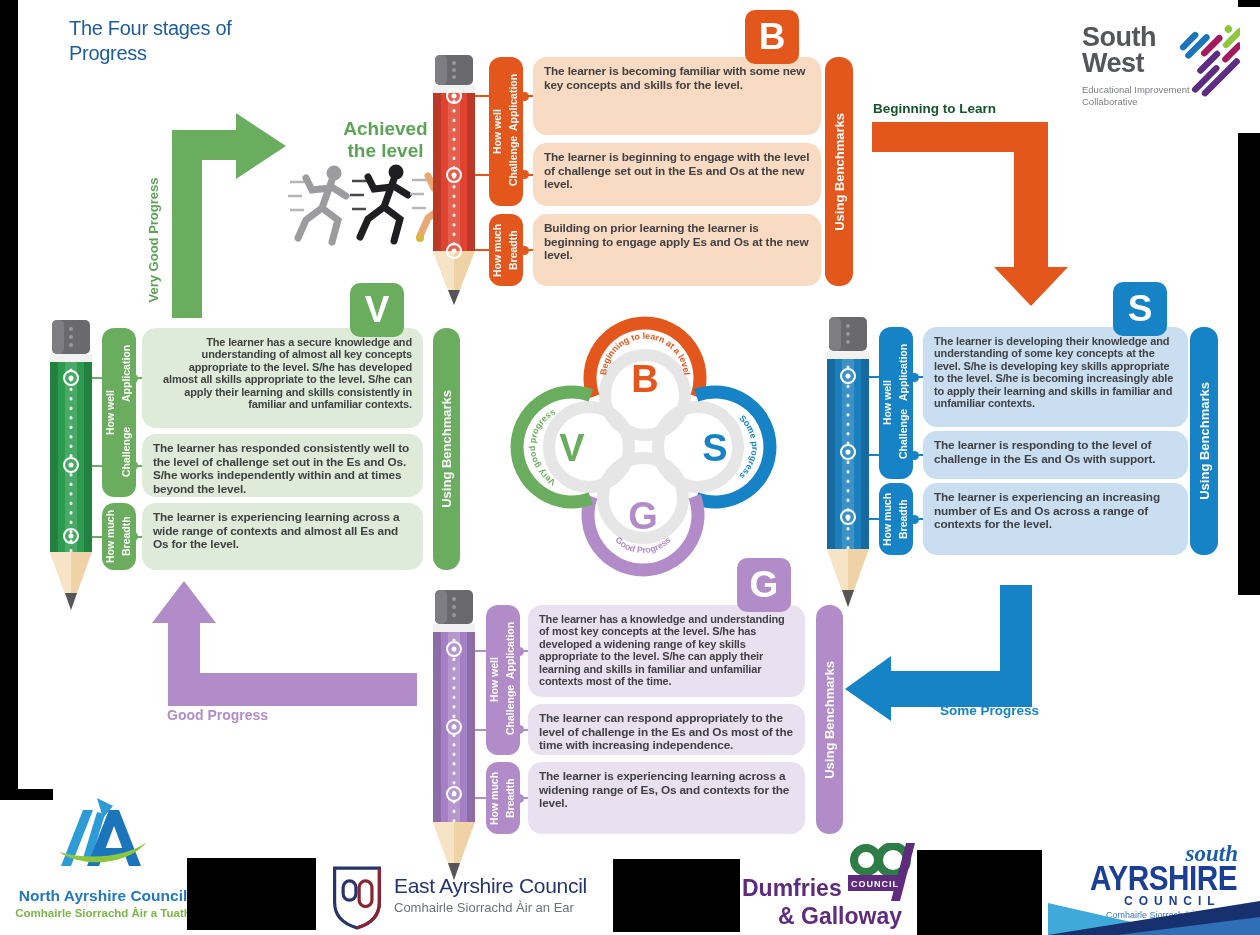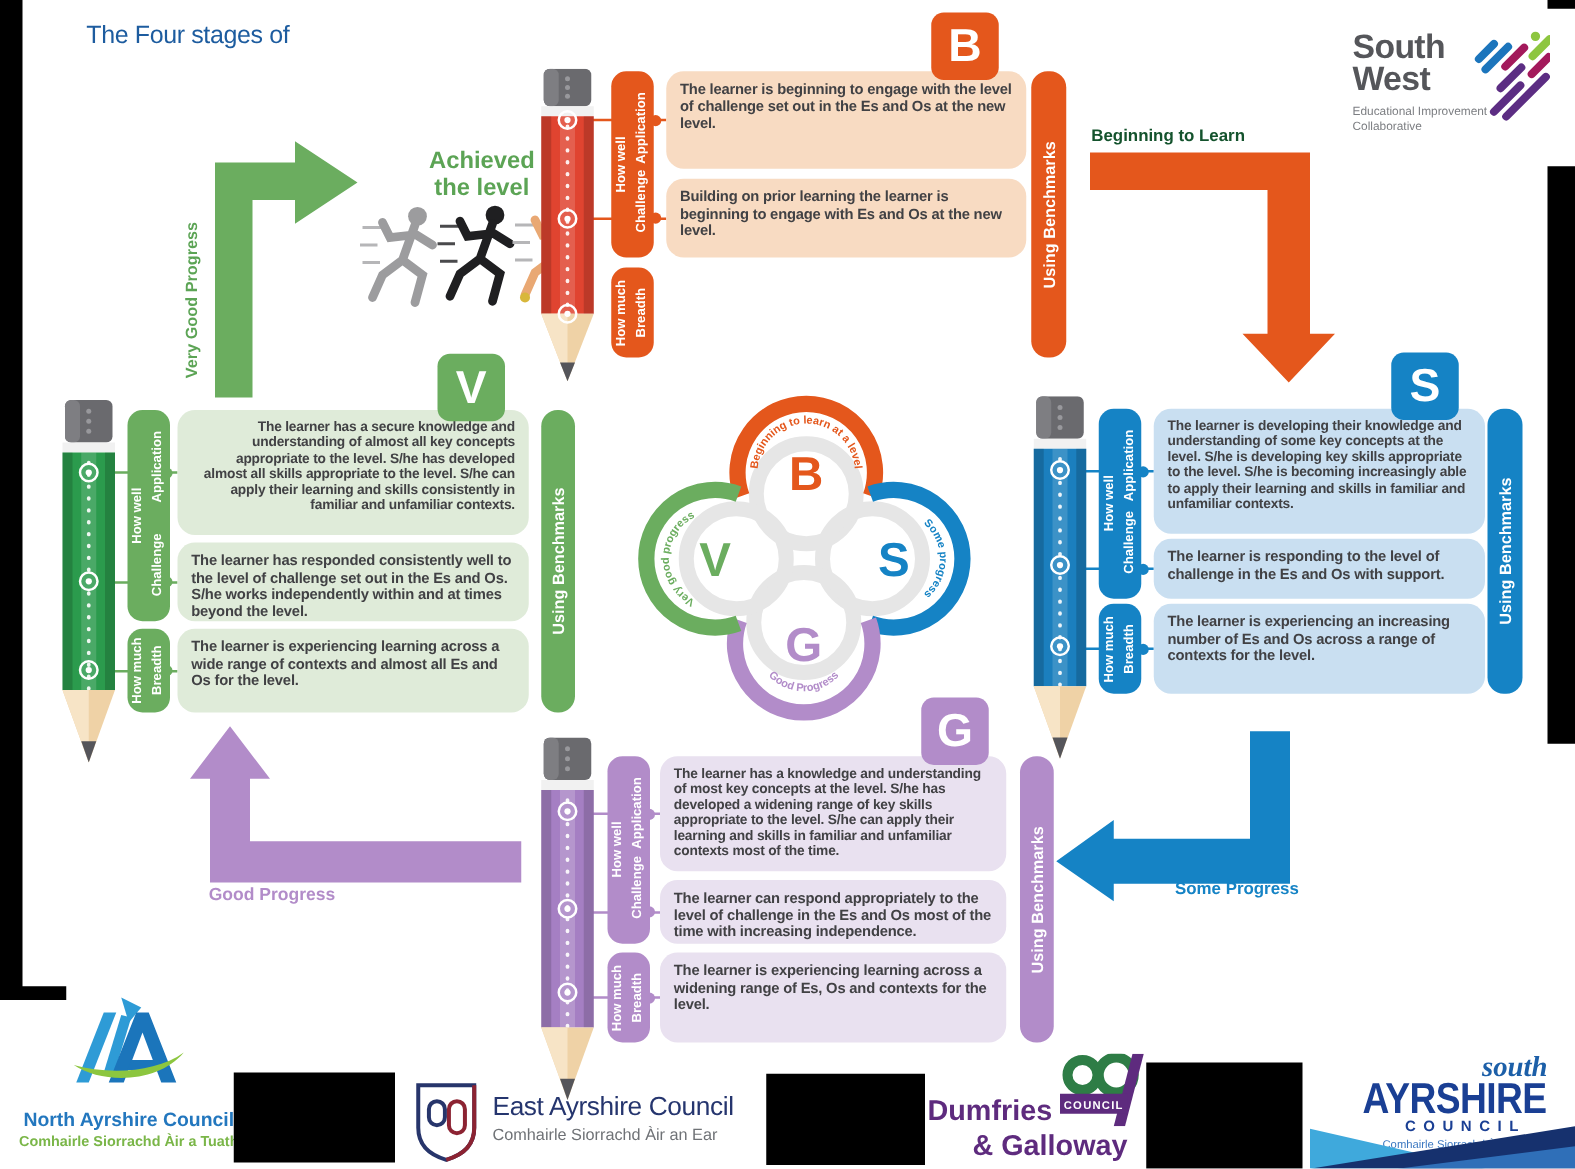--- a/index.html
+++ b/index.html
@@ -133,20 +133,21 @@
   .sa-gaelic{position:absolute;left:58px;top:67px;font-size:9px;color:#3A77C0;}
   .sa-waves{position:absolute;left:0;bottom:0;}
 </style>
 </head>
 <body>
 
 <div class="canvas">
 
   <div class="title">
     <div>The Four stages of</div>
+    <div>Progress</div>
   </div>
 
   <svg class="flow-svg" width="1260" height="935">
     <path d="M 172 318 V 130 H 236 V 113 L 286 146 L 236 179 V 160 H 202 V 318 Z" fill="#6BAD5F"></path>
     <path d="M 872 122 H 1048 V 267 H 1068 L 1031 306 L 994 267 H 1014 V 152 H 872 Z" fill="#E4571C"></path>
     <path d="M 1000 585 H 1032 V 707 H 891 V 721 L 845 689 L 891 656 V 671 H 1000 Z" fill="#1583C5"></path>
     <path d="M 168 706 V 623 H 152 L 184 581 L 216 623 H 200 V 673 H 417 V 706 Z" fill="#B28CC9"></path>
   </svg>
   <div class="flow-label lbl-beginning">Beginning to Learn</div>
   <div class="flow-label lbl-some">Some Progress</div>
@@ -215,22 +216,23 @@
         <span class="rot lab-app">Application</span>
         <span class="rot lab-how">How well</span>
         <span class="rot lab-chal">Challenge</span>
       </div>
       <div class="pill pill2">
         <span class="rot lab-bre">Breadth</span>
         <span class="rot lab-how2">How much</span>
       </div>
     </div>
     <div class="boxes">
+      <div class="sbox">The learner is becoming familiar with some new key concepts and skills for the level.</div>
       <div class="sbox">The learner is beginning to engage with the level of challenge set out in the Es and Os at the new level.</div>
-      <div class="sbox">Building on prior learning the learner is beginning to engage with Es and Os at the new level.</div>
+      <div class="sbox">Building on prior learning the learner is beginning to engage apply Es and Os at the new level.</div>
     </div>
     <div class="bench">
         <span>Using Benchmarks</span>
       </div>
   </section>
 
   <section class="stage stage-s">
     <div class="badge">S</div>
     <svg class="pencil" width="52" height="290" viewBox="0 0 52 290">
       <rect x="7" y="0" width="38" height="34" rx="5" fill="#6A6A6E"></rect>

